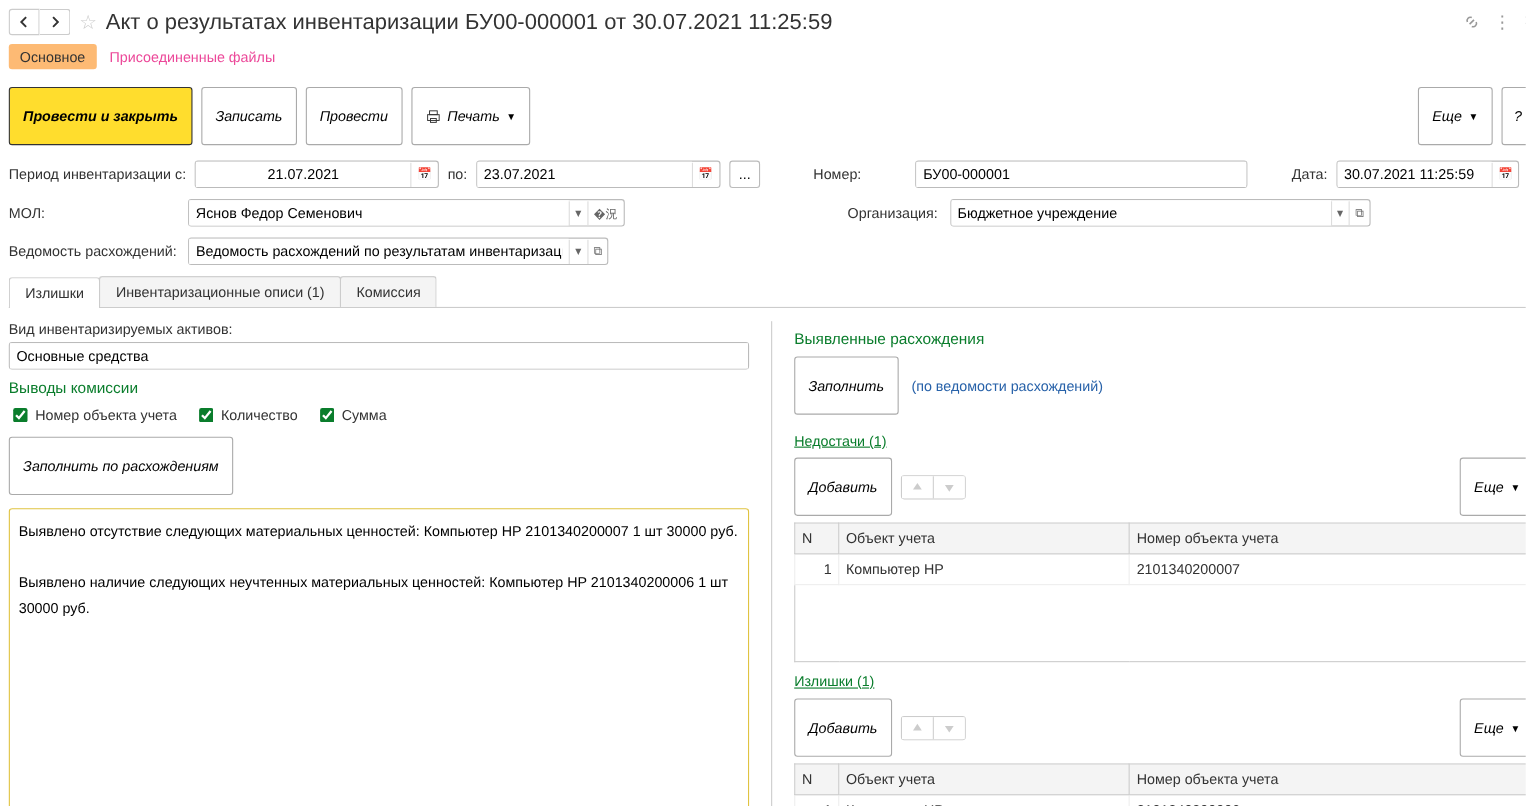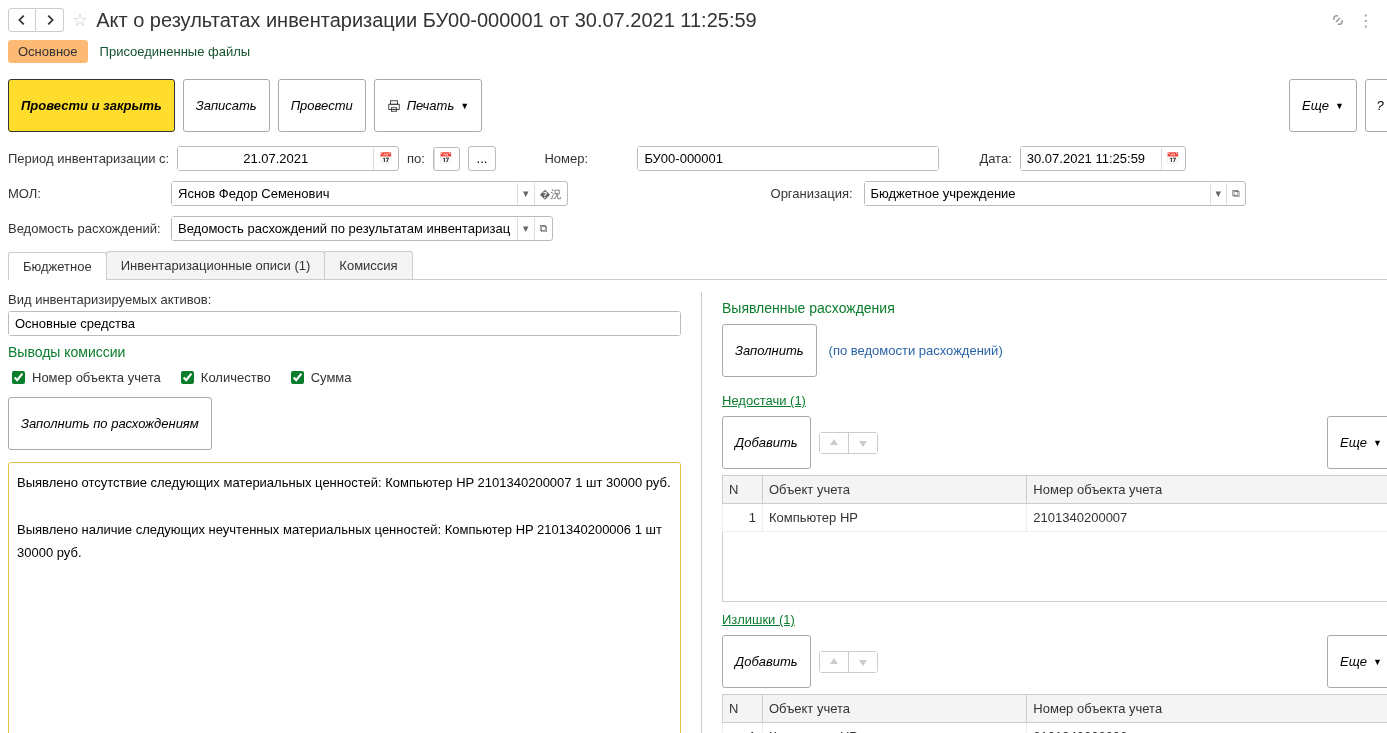--- a/index.html
+++ b/index.html
@@ -7,21 +7,21 @@
 .window { width: 1387px; }
 .titlebar { display: flex; align-items: center; margin-bottom: 8px; }
 .nav-btn { width: 28px; height: 24px; border: 1px solid #ccc; background: #fff; display: inline-flex; align-items: center; justify-content: center; cursor: pointer; }
 .nav-btn:first-child { border-radius: 3px 0 0 3px; }
 .nav-btn:last-child { border-radius: 0 3px 3px 0; border-left: none; }
 .star-icon { margin: 0 8px; color: #ccc; font-size: 18px; }
 .title { font-size: 20px; font-weight: normal; flex: 1; }
 .title-actions { display: flex; align-items: center; gap: 12px; }
 .subnav { display: flex; align-items: center; gap: 12px; margin-bottom: 16px; }
 .subnav-active { background: #fdba74; padding: 4px 10px; border-radius: 3px; }
-.subnav-link { color: #14532d; cursor: pointer; }
+.subnav-link { color: #ec4899; cursor: pointer; }
 .toolbar { display: flex; align-items: center; gap: 8px; margin-bottom: 14px; }
 .btn { border: 1px solid #aaa; background: #fff; padding: 18px 12px; border-radius: 3px; cursor: pointer; display: inline-flex; align-items: center; gap: 6px; font-style: italic; }
 .btn-primary { background: #ffdd2d; border-color: #333; font-weight: bold; }
 .btn-help { width: 30px; justify-content: center; }
 .toolbar-right { margin-left: auto; display: flex; gap: 8px; }
 .form-row { display: flex; align-items: center; gap: 8px; margin-bottom: 10px; }
 .form-label { min-width: 155px; display: inline-block; }
 .form-label2 { min-width: 85px; display: inline-block; }
 .input-wrap { display: inline-flex; border: 1px solid #bbb; border-radius: 3px; align-items: center; background: #fff; }
 .input-text { border: none; padding: 4px 6px; outline: none; }
@@ -112,20 +112,21 @@
   </div>
 
   <div class="form-row">
     <span class="form-label">Период инвентаризации с:</span>
     <span class="input-wrap">
         <input class="input-text" style="width: 195px; text-align: center;" value="21.07.2021">
         <button class="input-btn">📅</button>
       </span>
     <span>по:</span>
     <span class="input-wrap">
+        <input class="input-text" style="width: 195px;" value="23.07.2021">
         <button class="input-btn">📅</button>
       </span>
     <button class="btn-ellipsis">...</button>
 
     <div class="right-group" style="flex:1;">
       <div style="display:flex;align-items:center;gap:8px;">
         <span class="form-label2">Номер:</span>
         <span class="input-wrap">
             <input class="input-text" style="width: 300px;" value="БУ00-000001">
           </span>
@@ -163,21 +164,21 @@
   <div class="form-row">
     <span class="form-label">Ведомость расхождений:</span>
     <span class="input-wrap">
         <input class="input-text" style="width: 345px;" value="Ведомость расхождений по результатам инвентаризации БУ">
         <button class="input-btn">▾</button>
         <button class="input-btn">⧉</button>
       </span>
   </div>
 
   <div class="tabs">
-    <div class="tab active">Бюджетное</div>
+    <div class="tab active">Излишки</div>
     <div class="tab">Инвентаризационные описи (1)</div>
     <div class="tab">Комиссия</div>
   </div>
 
   <div class="tab-panels">
     <div class="panel-left">
       <div style="margin-bottom:4px;">Вид инвентаризируемых активов:</div>
       <span class="input-wrap" style="width:100%;">
           <input class="input-text" style="width: 100%;" value="Основные средства">
         </span>

